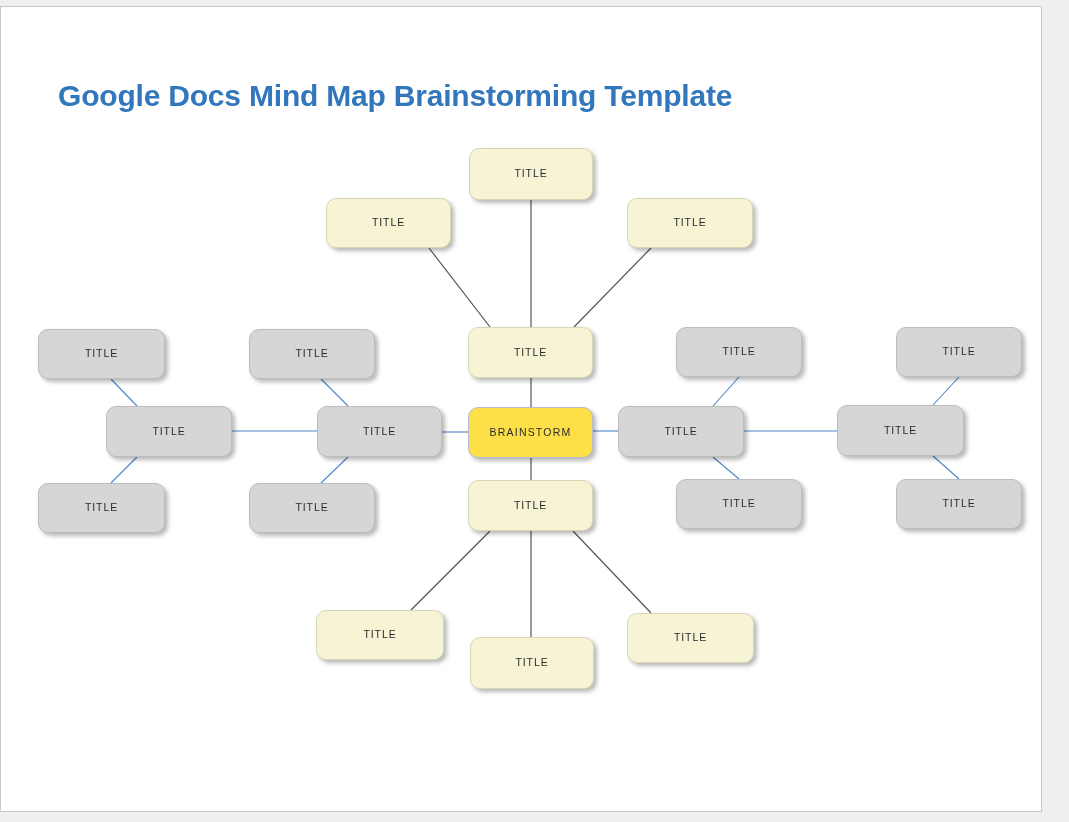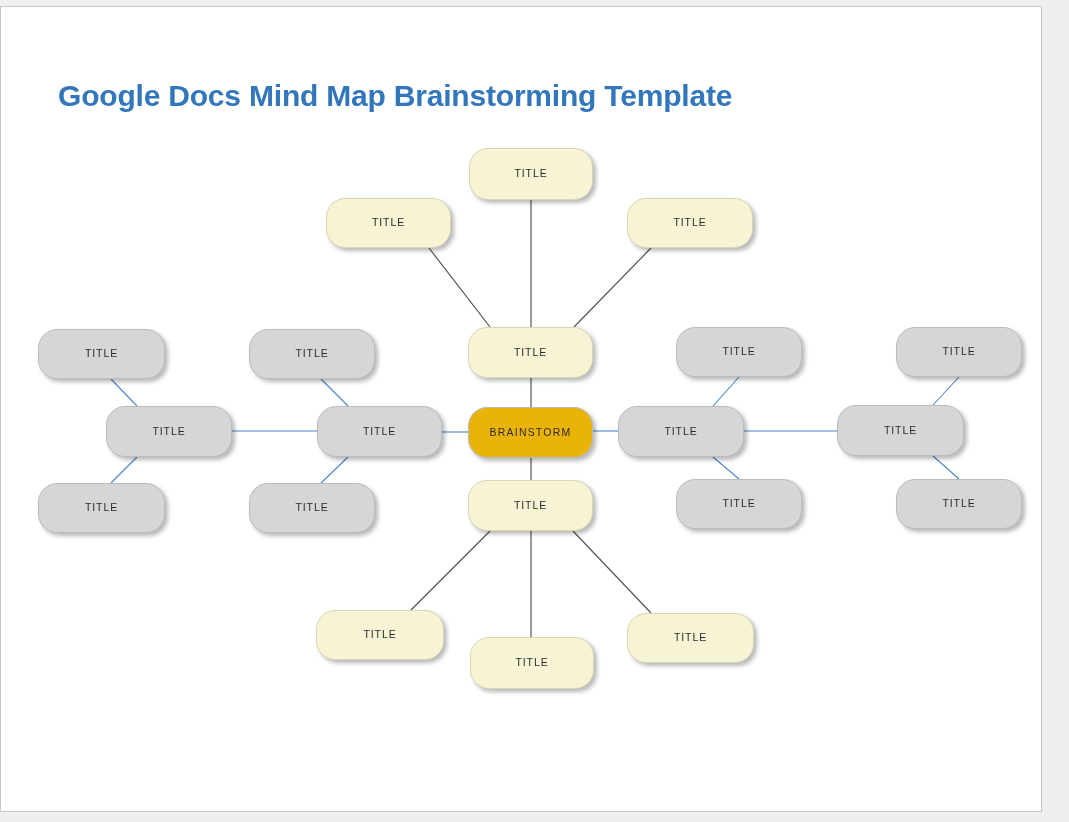--- a/index.html
+++ b/index.html
@@ -46,21 +46,21 @@
     position: absolute;
     left: 0;
     top: 0;
     width: 1042px;
     height: 806px;
     pointer-events: none;
   }
   .node {
     position: absolute;
     box-sizing: border-box;
-    border-radius: 19px;
+    border-radius: 10px;
     border: 1px solid #b9b9b9;
     display: flex;
     align-items: center;
     justify-content: center;
     font-size: 10.5px;
     color: #2b2b2b;
     letter-spacing: 0.9px;
     box-shadow: 3px 3px 4px rgba(0,0,0,0.28);
     background: #d6d6d6;
     text-align: center;
@@ -68,21 +68,21 @@
   }
   .node.yellow {
     background: #f7f4d5;
     border-color: #d9d6b4;
   }
   .node.gray {
     background: #d6d6d6;
     border-color: #bcbcbc;
   }
   .node.center {
-    background: #eab308;
+    background: #fde047;
     border-color: #b2bccb;
     letter-spacing: 1.2px;
   }
 </style>
 </head>
 <body>
 
 <div id="page">
 
   <h1 id="page-title">Google Docs Mind Map Brainstorming Template</h1>

